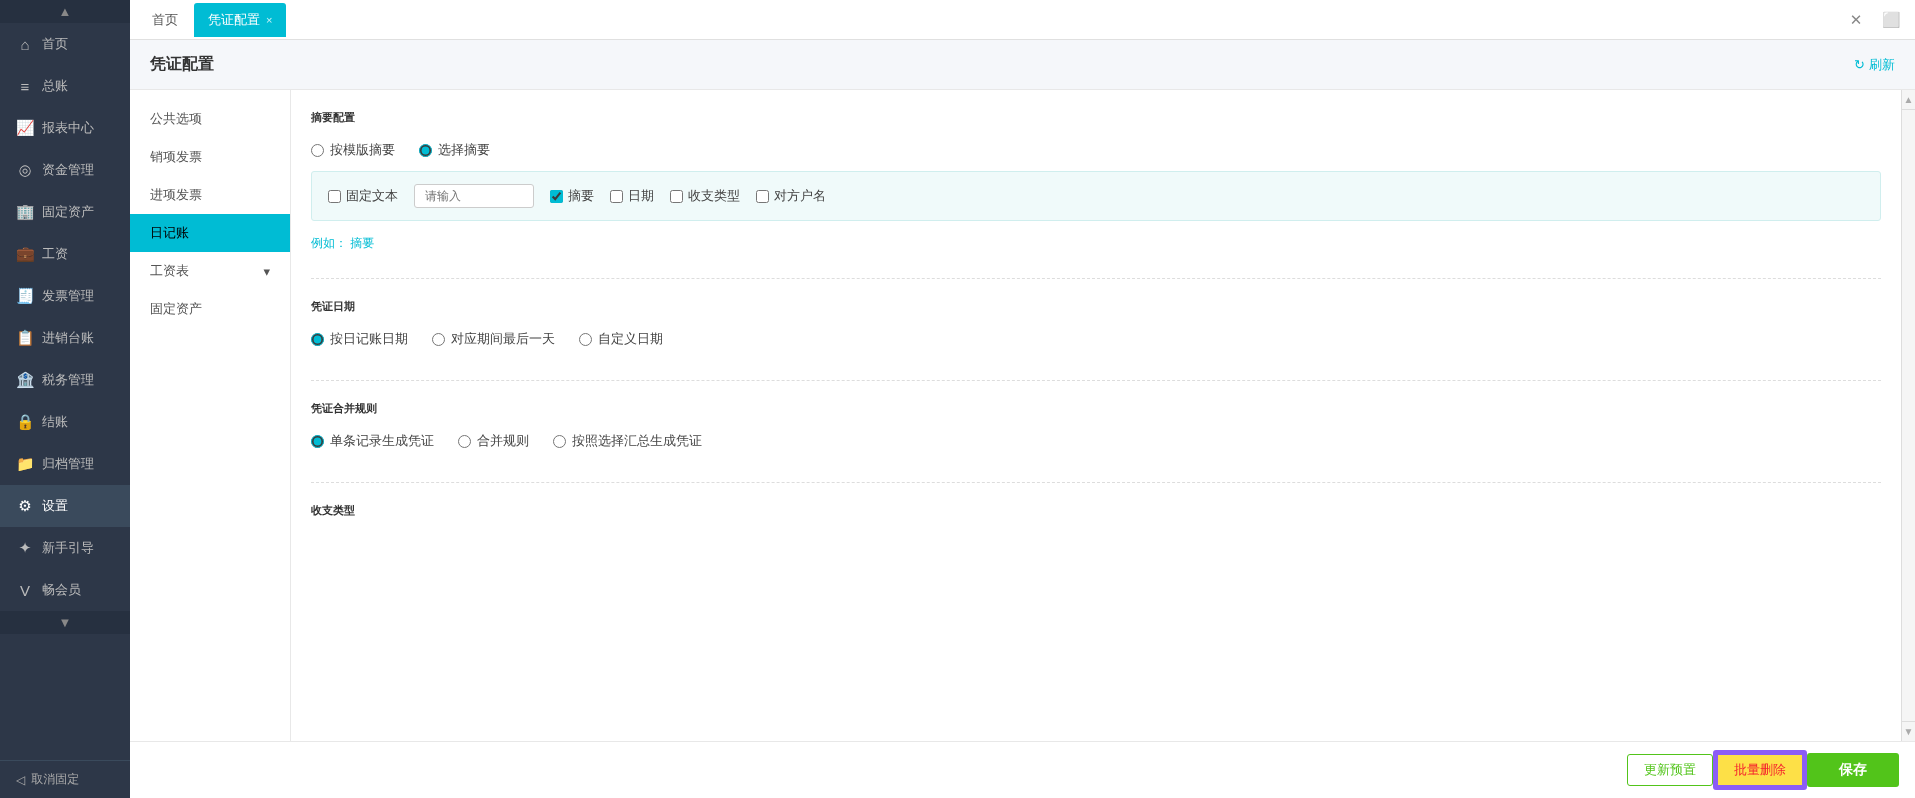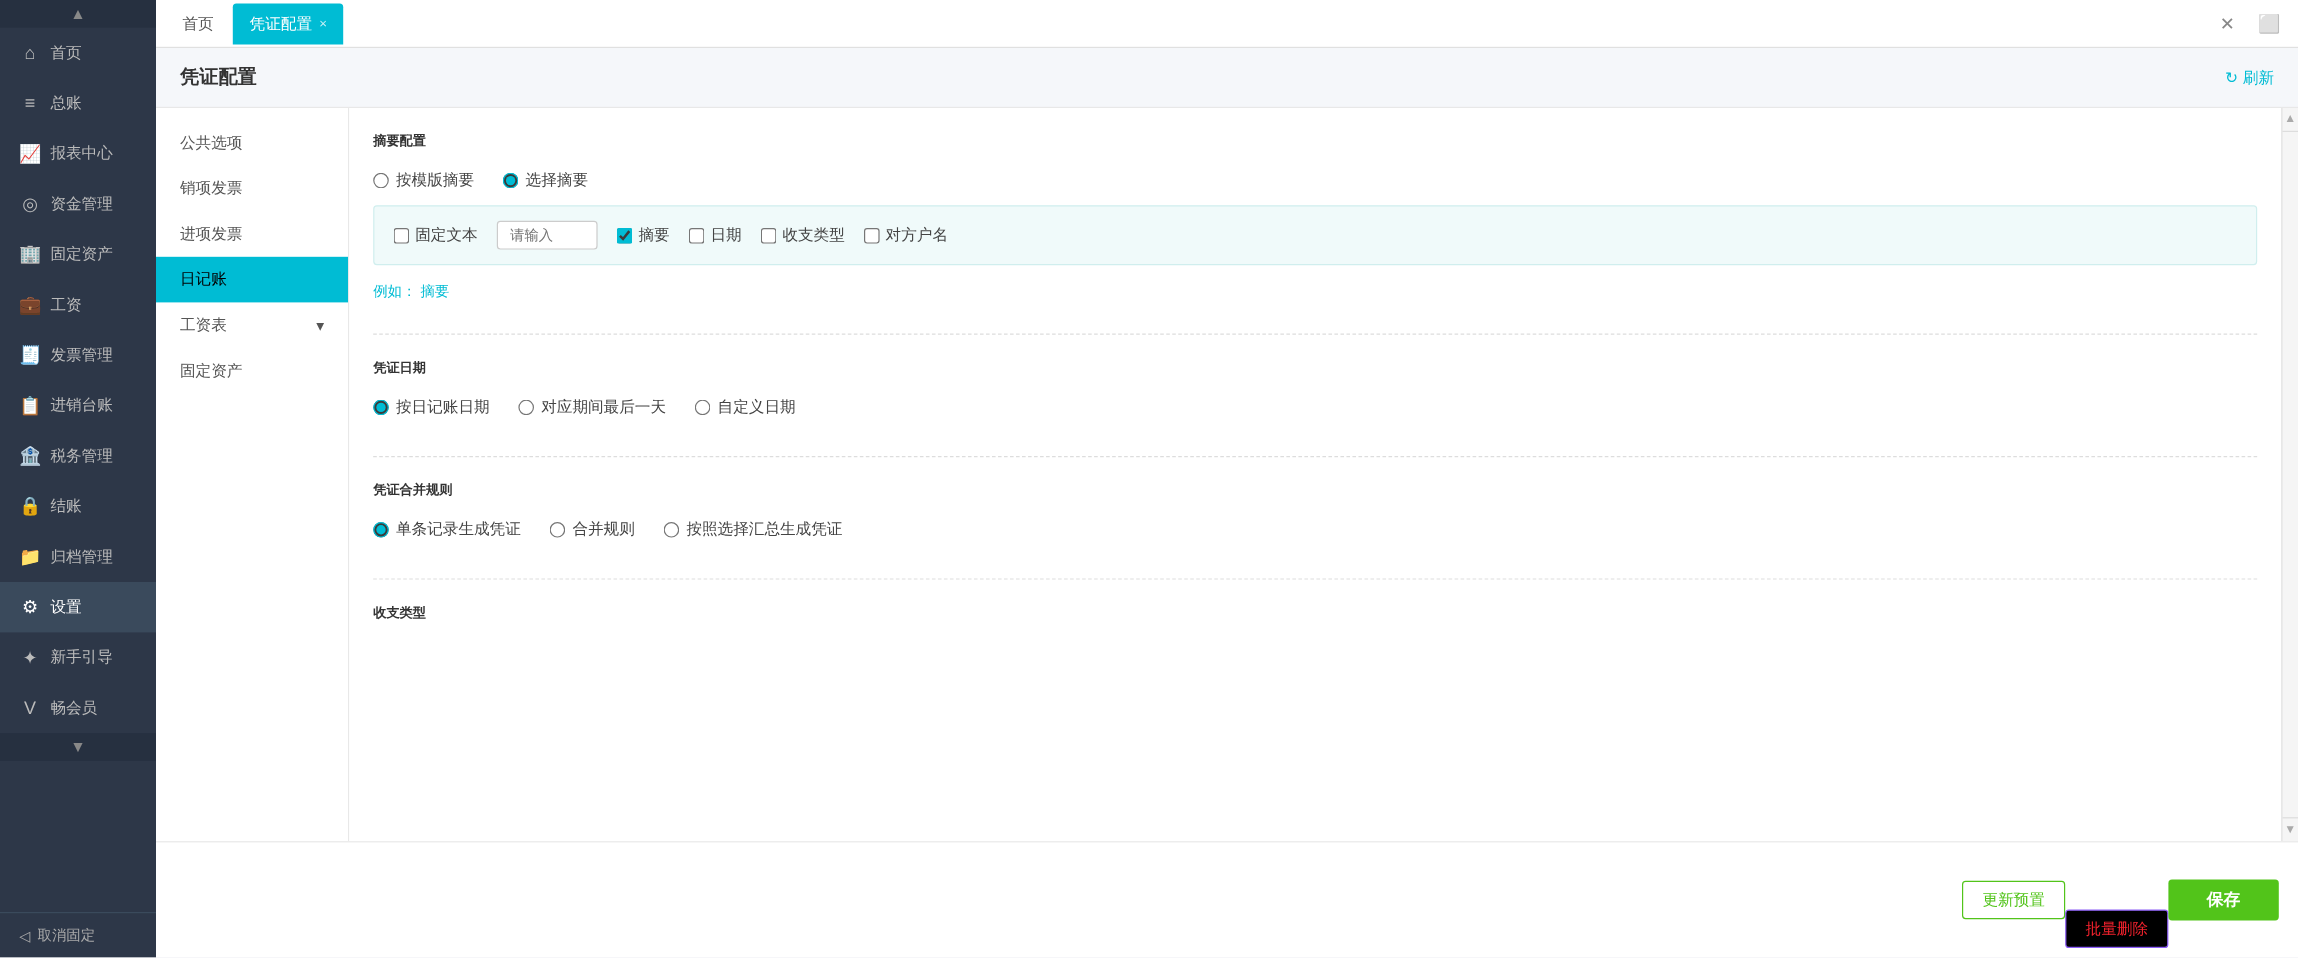--- a/index.html
+++ b/index.html
@@ -207,21 +207,21 @@
       font-size: 13px;
     }
     .checkbox-item input[type="checkbox"] { accent-color: #00bcd4; cursor: pointer; }
     .text-input {
       border: 1px solid #ccc;
       border-radius: 3px;
       padding: 4px 10px;
       font-size: 12px;
       color: #888;
       outline: none;
-      width: 84px;
+      width: 120px;
     }
     .example-text {
       color: #00bcd4;
       font-size: 12px;
       margin-top: 8px;
       padding: 6px 0;
     }
 
     
     .bottom-bar {
@@ -238,24 +238,23 @@
       font-size: 13px;
       cursor: pointer;
       border: none;
     }
     .btn-outline-green {
       background: #fff;
       border: 1px solid #52c41a;
       color: #52c41a;
     }
     .btn-outline-red {
-      background: #000000;
-      border: 1px solid #8b5cf6;
+      background: #fde047;
+      border: 5px solid #8b5cf6;
       color: #f5222d;
-      margin-top: 48px;
     }
     .btn-primary {
       background: #52c41a;
       color: #fff;
       font-size: 14px;
       padding: 8px 32px;
       font-weight: bold;
     }
 
     

